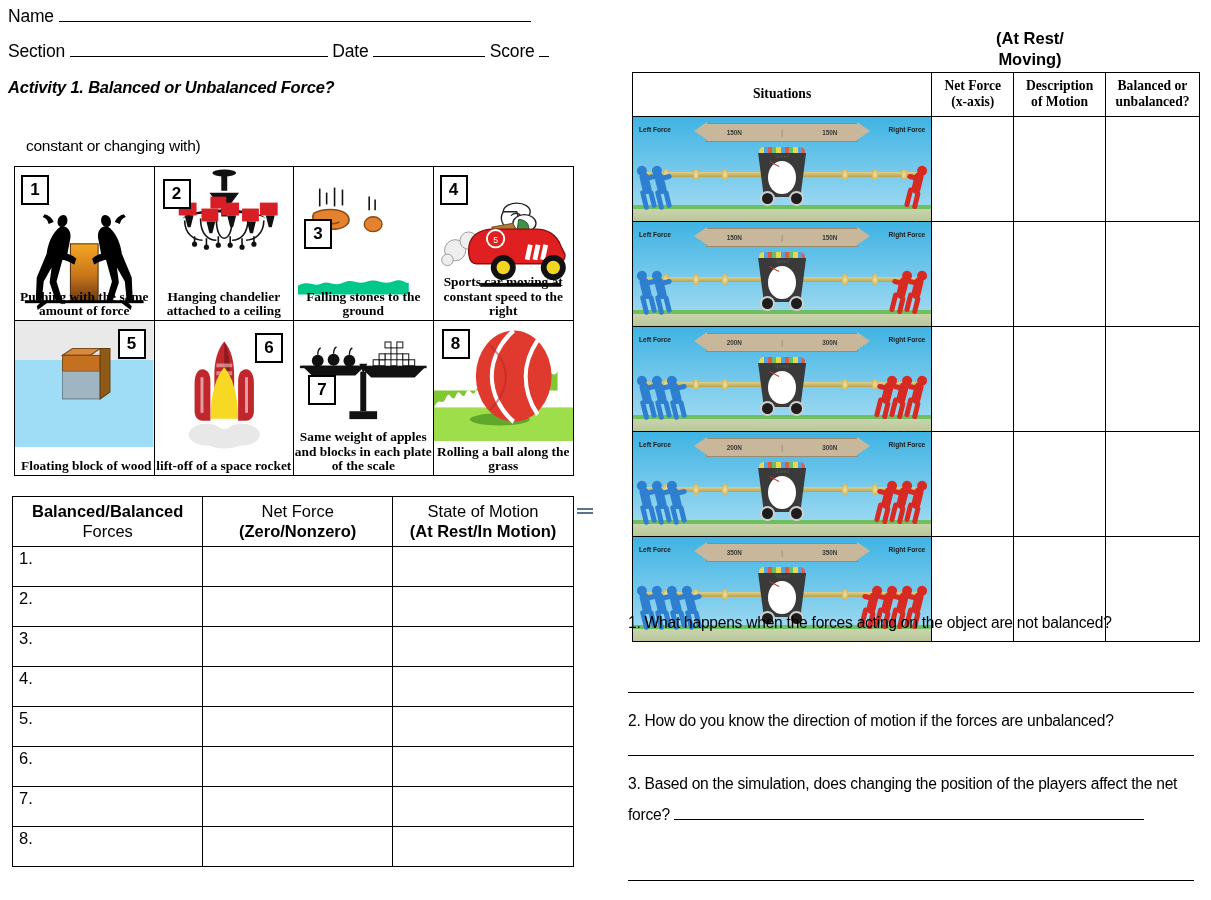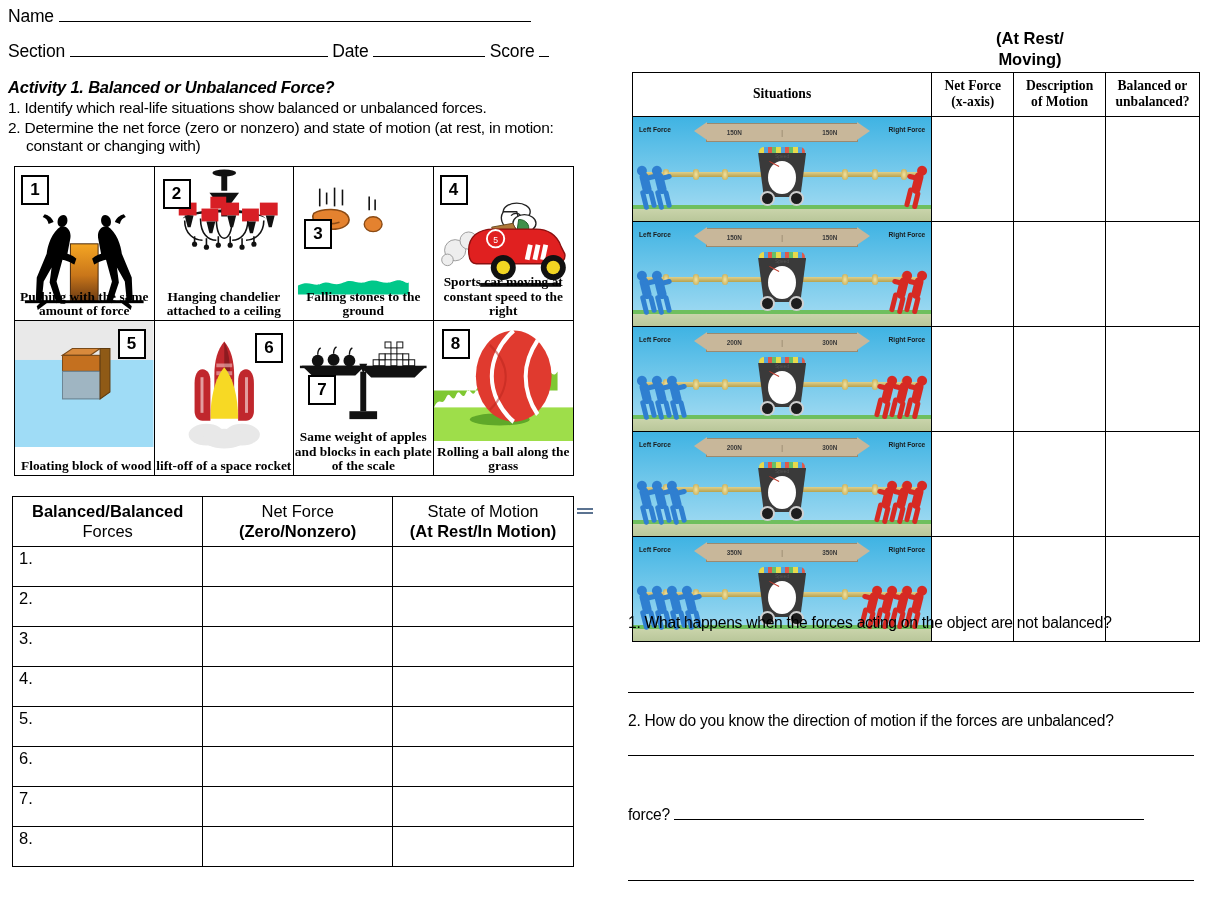--- a/index.html
+++ b/index.html
@@ -114,22 +114,20 @@
     <div class="sectionrow">
       <span>Section</span>
       <span class="fill" style="width:258px"></span>
       <span>Date</span>
       <span class="fill" style="width:112px"></span>
       <span>Score</span>
       <span class="fill" style="width:10px"></span>
     </div>
 
     <div class="act1-title">Activity 1. Balanced or Unbalanced Force?</div>
-    <div class="act1-l1">1. Identify which real-life situations show balanced or unbalanced forces.</div>
-    <div class="act1-l2">2. Determine the net force (zero or nonzero) and state of motion (at rest, in motion:</div>
     <div class="act1-l3">constant or changing with)</div>
 
     <div class="picgrid">
 
       <div class="cell">
         <div class="cellnum" style="left:6px;top:8px">1</div>
         <div class="art">
           <svg viewBox="0 0 140 115" width="100%" height="100%" preserveAspectRatio="xMidYMax meet">
             <defs>
                 <linearGradient id="gBlk" x1="0" y1="0" x2="0" y2="1">
@@ -833,18 +831,19 @@
             <td class="blank"></td>
             <td class="blank"></td>
           </tr>
         </tbody>
     </table>
 
     <div class="q" style="top:614px">1. What happens when the forces acting on the object are not balanced?</div>
     <div class="qline" style="top:692px"></div>
     <div class="q" style="top:712px">2. How do you know the direction of motion if the forces are unbalanced?</div>
     <div class="qline" style="top:755px"></div>
+    <div class="q" style="top:775px">3. Based on the simulation, does changing the position of the players affect the net</div>
     <div class="q" style="top:806px">
       <span>force? </span><span class="fill" style="width:470px"></span>
     </div>
     <div class="qline" style="top:880px"></div>
   </div>
 </div>
 
 </body></html>

